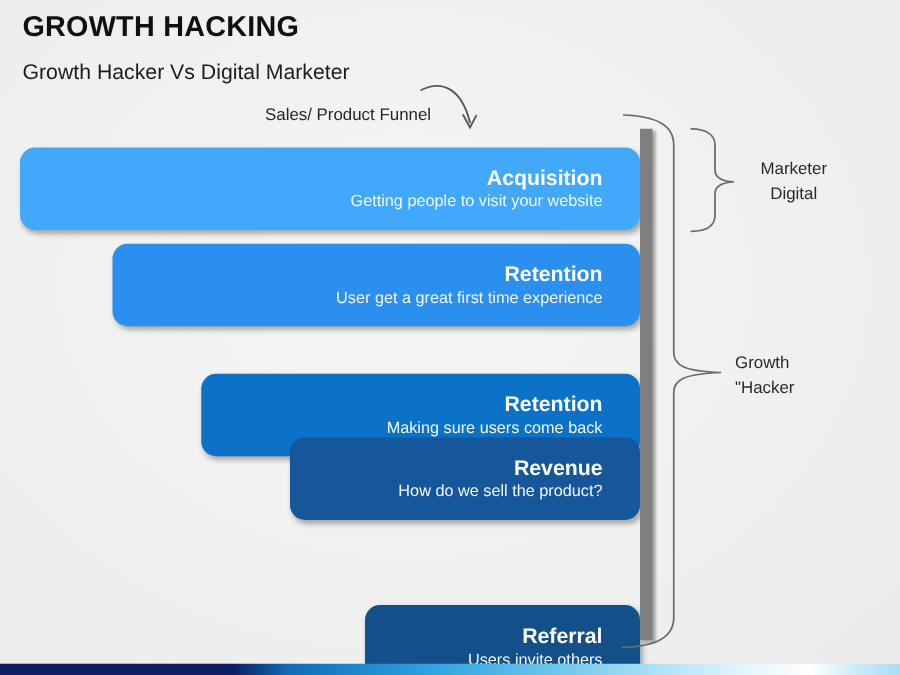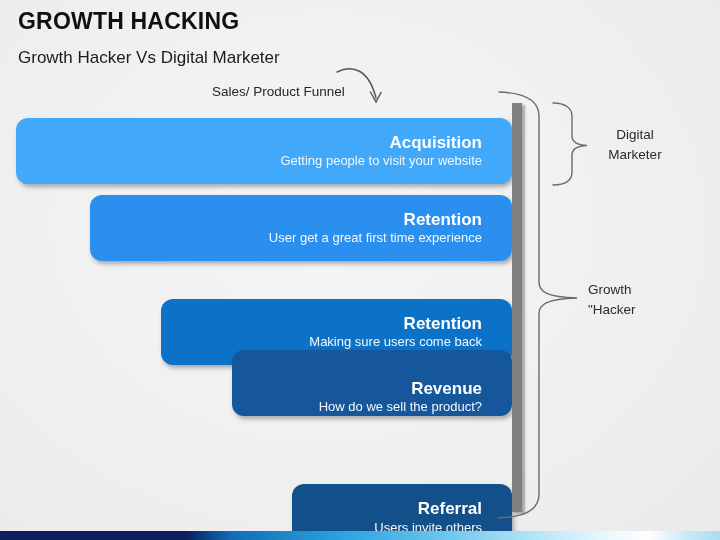--- a/index.html
+++ b/index.html
@@ -32,21 +32,21 @@
     padding-right:30px; color:#ffffff; text-align:right;
     box-shadow: 2px 3px 4px rgba(80,80,80,.45);
     padding-left: 11px;
   }
   .bar-title { font-size:17px; font-weight:bold; line-height:1.25; }
   .bar-desc  { font-size:13px; line-height:1.3; color:#f2f8fe; }
 
   .bar-0 { left:16px;  top:118px; width:496px; background:#41A8FA; }
   .bar-1 { left:90px;  top:195px; width:422px; background:#2B8FF0; }
   .bar-2 { left:161px; top:272px; width:351px; background:#0B72C8; }
-  .bar-3 { left:232px; top:350px; width:280px; background:#16569B;justify-content:flex-end; }
+  .bar-3 { left:232px; top:350px; width:280px; background:#16569B; }
   .bar-4 { left:292px; top:440px; width:220px; height:67px; background:#134F89; }
 
   .axis-bar {
     position:absolute; left:512px; top:103px; width:10px; height:409px;
     background:#7F7F7F; box-shadow: 3px 2px 2px rgba(0,0,0,.30);
   }
 
   .brace-svg { position:absolute; }
   .brace-big   { left:493px; top:90px; }
   .brace-small { left:550px; top:100px; }
@@ -106,22 +106,22 @@
 
   <svg class="brace-svg brace-big" width="88" height="432" viewBox="0 0 88 432">
     <path d="M6,2 C32,3 46,10 46,26 L46,192 C46,202 54,207 84,208 C54,209 46,214 46,224 L46,404 C46,420 32,427 5,428" fill="none" stroke="#6B6B6B" stroke-width="1.4" stroke-linecap="round"></path>
   </svg>
 
   <svg class="brace-svg brace-small" width="40" height="88" viewBox="0 0 40 88">
     <path d="M3,3 C15,3 22,8 22,16 L22,36 C22,42 27,45 37,45.5 C27,46 22,49 22,55 L22,72 C22,81 15,85 3,85" fill="none" stroke="#6B6B6B" stroke-width="1.4" stroke-linecap="round"></path>
   </svg>
 
   <div class="annotation annotation-dm">
+    <div>Marketer</div>
     <div>Digital</div>
-    <div>Marketer</div>
   </div>
 
   <div class="annotation annotation-gh">
     <div>Growth</div>
     <div>"Hacker</div>
   </div>
 
   <div class="footer-bar"></div>
 
 </div>

